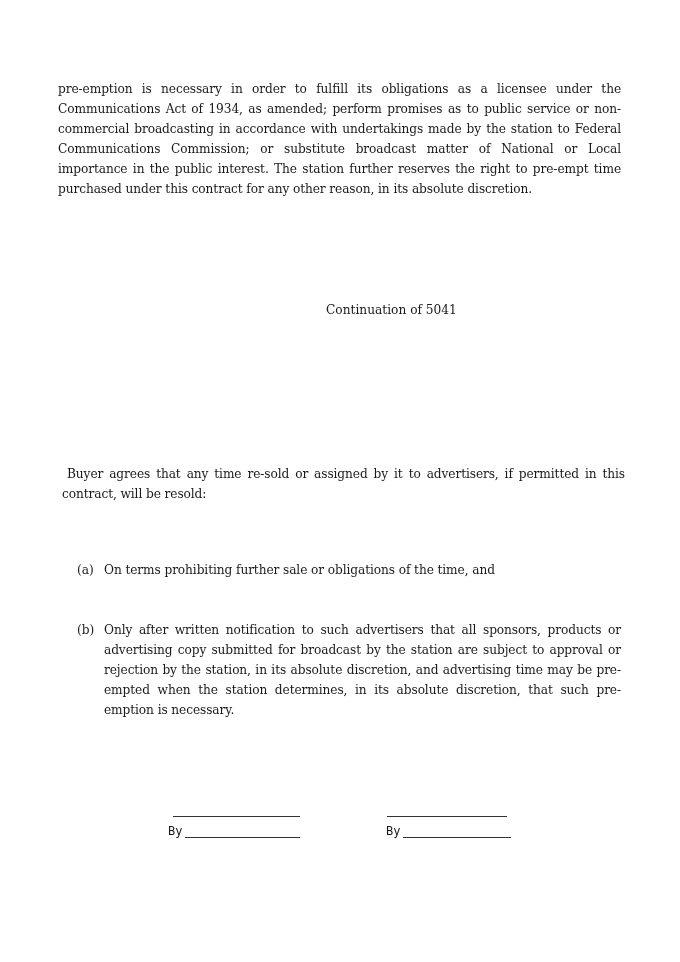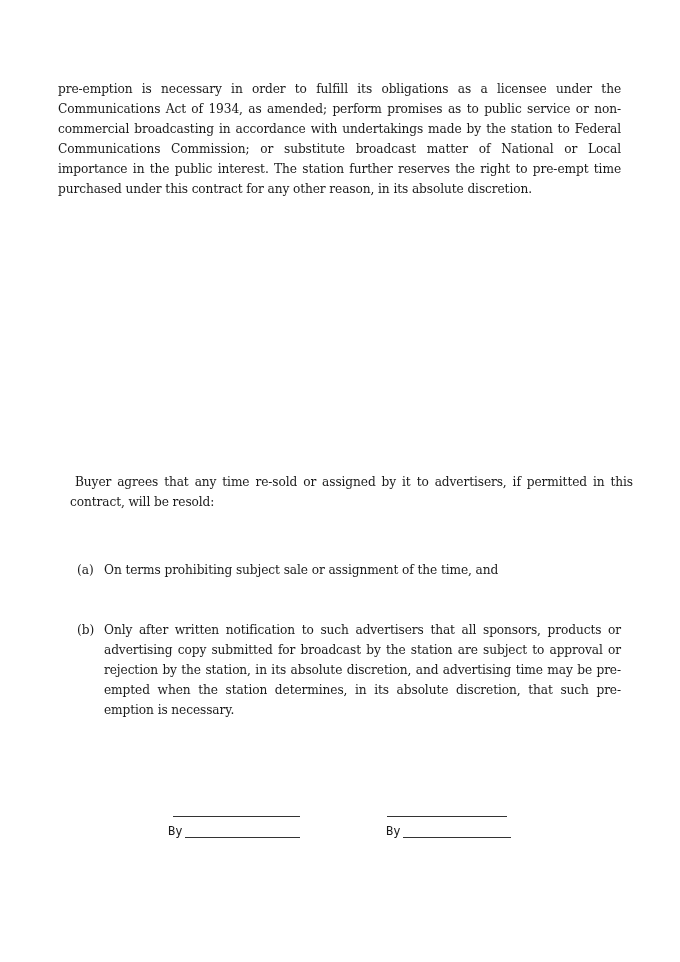--- a/index.html
+++ b/index.html
@@ -88,26 +88,27 @@
       display: inline-block;
     }
   </style>
 </head>
 <body>
 
 <div class="page">
 
   <p class="para para-top" style="margin:0">pre-emption is necessary in order to fulfill its obligations as a licensee under the Communications Act of 1934, as amended; perform promises as to public service or non-commercial broadcasting in accordance with undertakings made by the station to Federal Communications Commission; or substitute broadcast matter of National or Local importance in the public interest. The station further reserves the right to pre-empt time purchased under this contract for any other reason, in its absolute discretion.</p>
 
+  <div class="continuation">Continuation of 5041</div>
 
-  <p class="para para-buyer" style="margin:12px">Buyer agrees that any time re-sold or assigned by it to advertisers, if permitted in this contract, will be resold:</p>
+  <p class="para para-buyer" style="margin:4px">Buyer agrees that any time re-sold or assigned by it to advertisers, if permitted in this contract, will be resold:</p>
 
   <div class="list-item item-a">
     <span class="marker">(a)</span>
-    <div class="text">On terms prohibiting subject sale or assignment of the time, and</div>
+    <div class="text">On terms prohibiting further sale or obligations of the time, and</div>
   </div>
 
   <div class="list-item item-b">
     <span class="marker">(b)</span>
     <div class="text">Only after written notification to such advertisers that all sponsors, products or advertising copy submitted for broadcast by the station are subject to approval or rejection by the station, in its absolute discretion, and advertising time may be pre-empted when the station determines, in its absolute discretion, that such pre-emption is necessary.</div>
   </div>
 
   <div class="sig-block">
     <div class="sig-line" style="left:173px; top:816px; width:127px;"></div>
     <div class="sig-by" style="left:168px; top:824px;">

